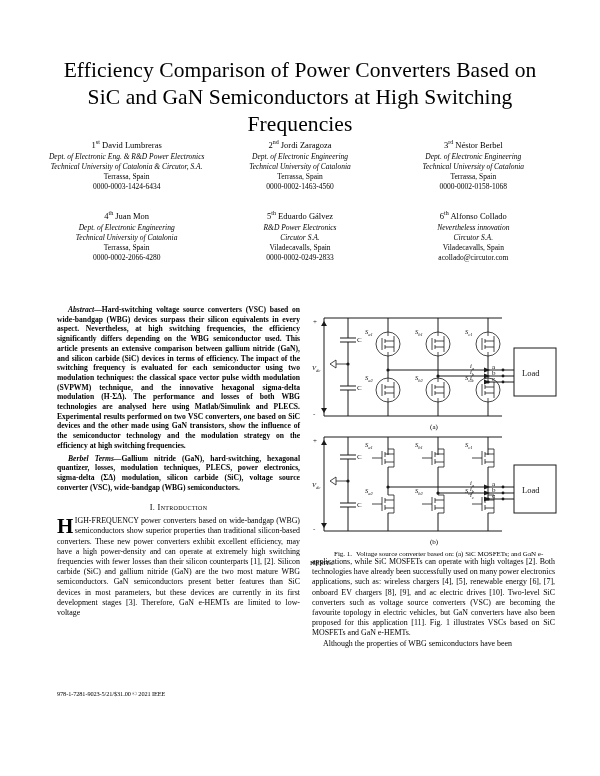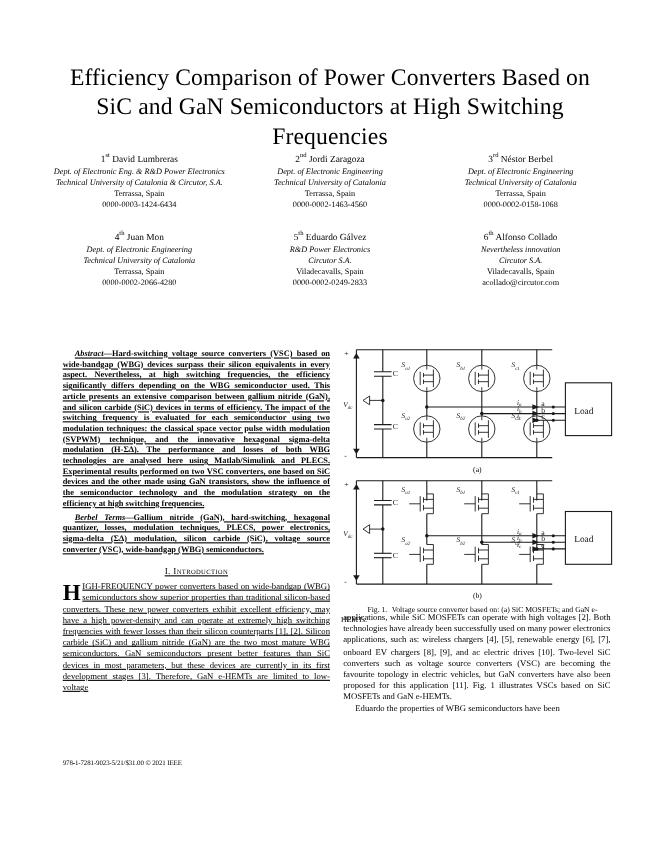--- a/index.html
+++ b/index.html
@@ -73,21 +73,21 @@
   }
 
   
   .col {
     position: absolute;
     width: 243px;
     font-size: 7.8px;
     line-height: 9.9px;
     text-align: justify;
   }
-  .col-left  { left: 57px;  top: 317px; text-decoration: underline; }
+  .col-left  { left: 57px;  top: 305px; }
   .col-right { left: 312px; top: 317px; }
 
   .abstract, .indexterms {
     text-indent: 11px;
     font-weight: bold;
     text-align: justify;
     margin: 0 0 3px 0;
     font-size: 7.6px;
     line-height: 9.7px;
   }
@@ -492,16 +492,16 @@
       <rect class="stroke" x="204" y="34" width="42" height="48"></rect>
       <text class="loadtxt" x="212" y="62">Load</text>
     </svg>
     <div class="subcap">(b)</div>
 
     <div class="figcap"><span class="lbl">Fig. 1.</span><span>Voltage source converter based on: (a) SiC MOSFETs; and GaN e-HEMTs.</span></div>
   </div>
 
   <div class="col col-right" style="top:557px;">
     <p class="body-par first">applications, while SiC MOSFETs can operate with high voltages [2]. Both technologies have already been successfully used on many power electronics applications, such as: wireless chargers [4], [5], renewable energy [6], [7], onboard EV chargers [8], [9], and ac electric drives [10]. Two-level SiC converters such as voltage source converters (VSC) are becoming the favourite topology in electric vehicles, but GaN converters have also been proposed for this application [11]. Fig. 1 illustrates VSCs based on SiC MOSFETs and GaN e-HEMTs.</p>
-    <p class="body-par">Eduardo the properties of WBG semiconductors have been</p>
+    <p class="body-par">Although the properties of WBG semiconductors have been</p>
   </div>
 
 </div>
 
 </body></html>

